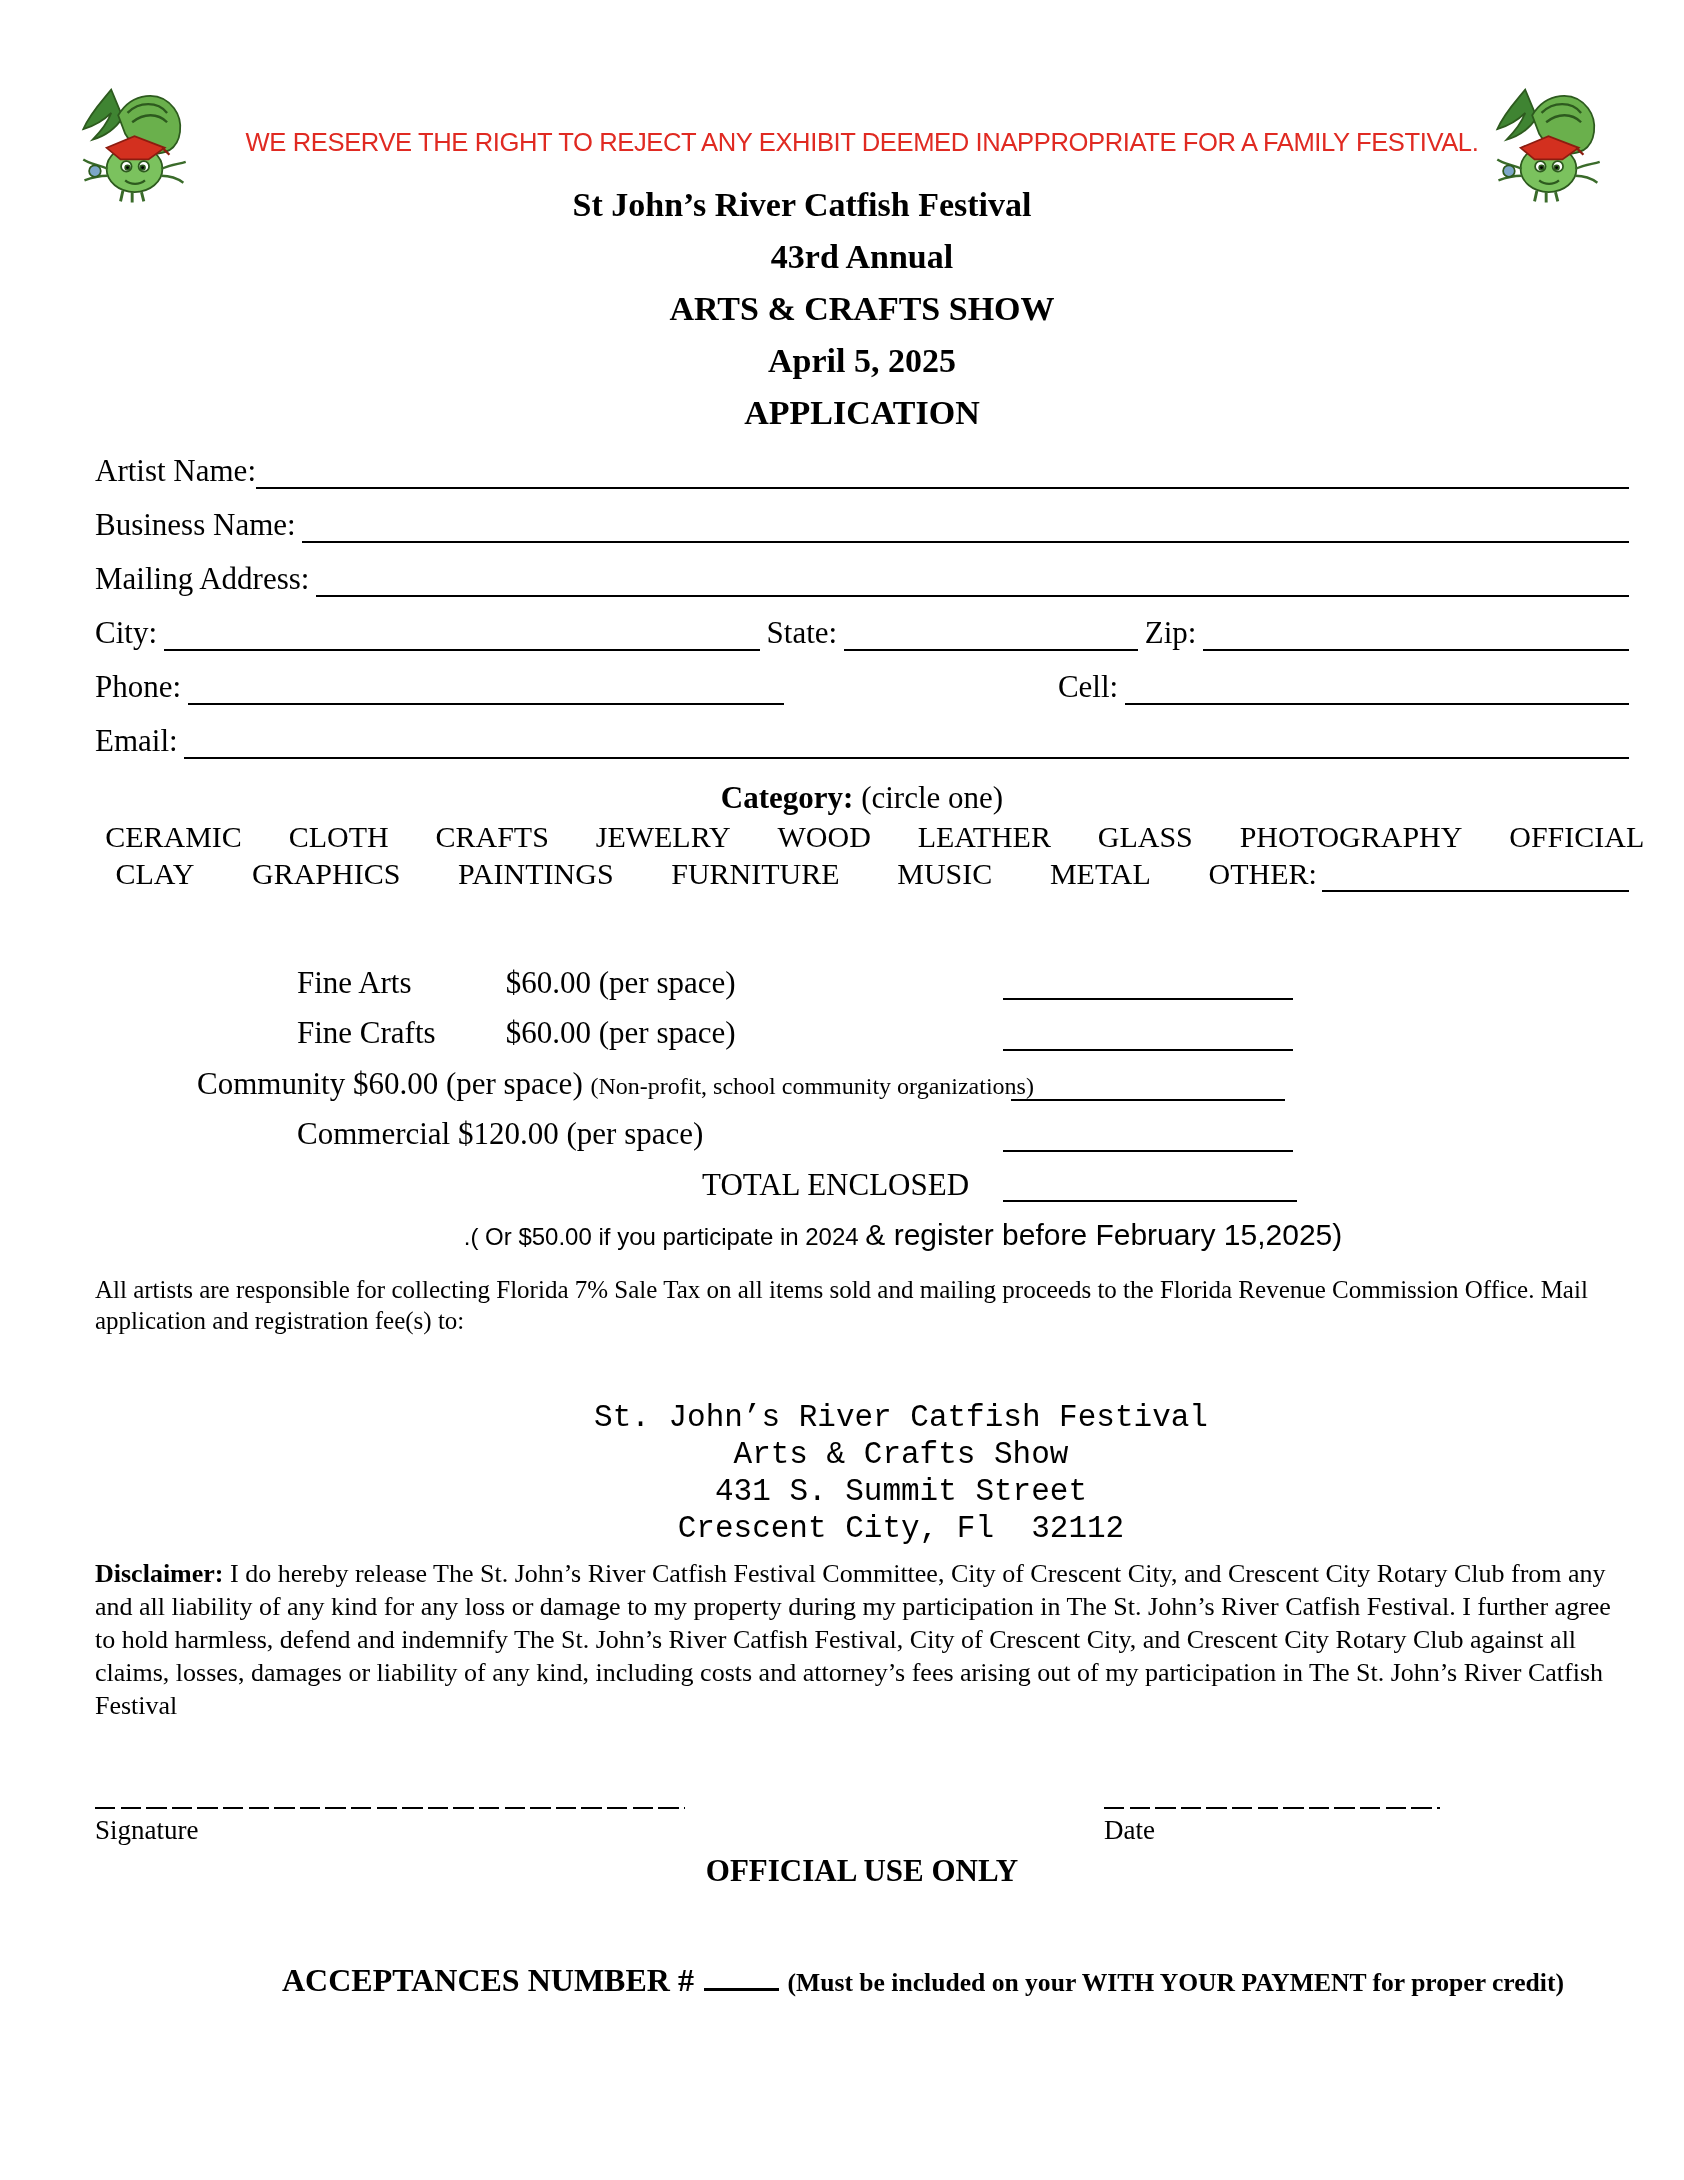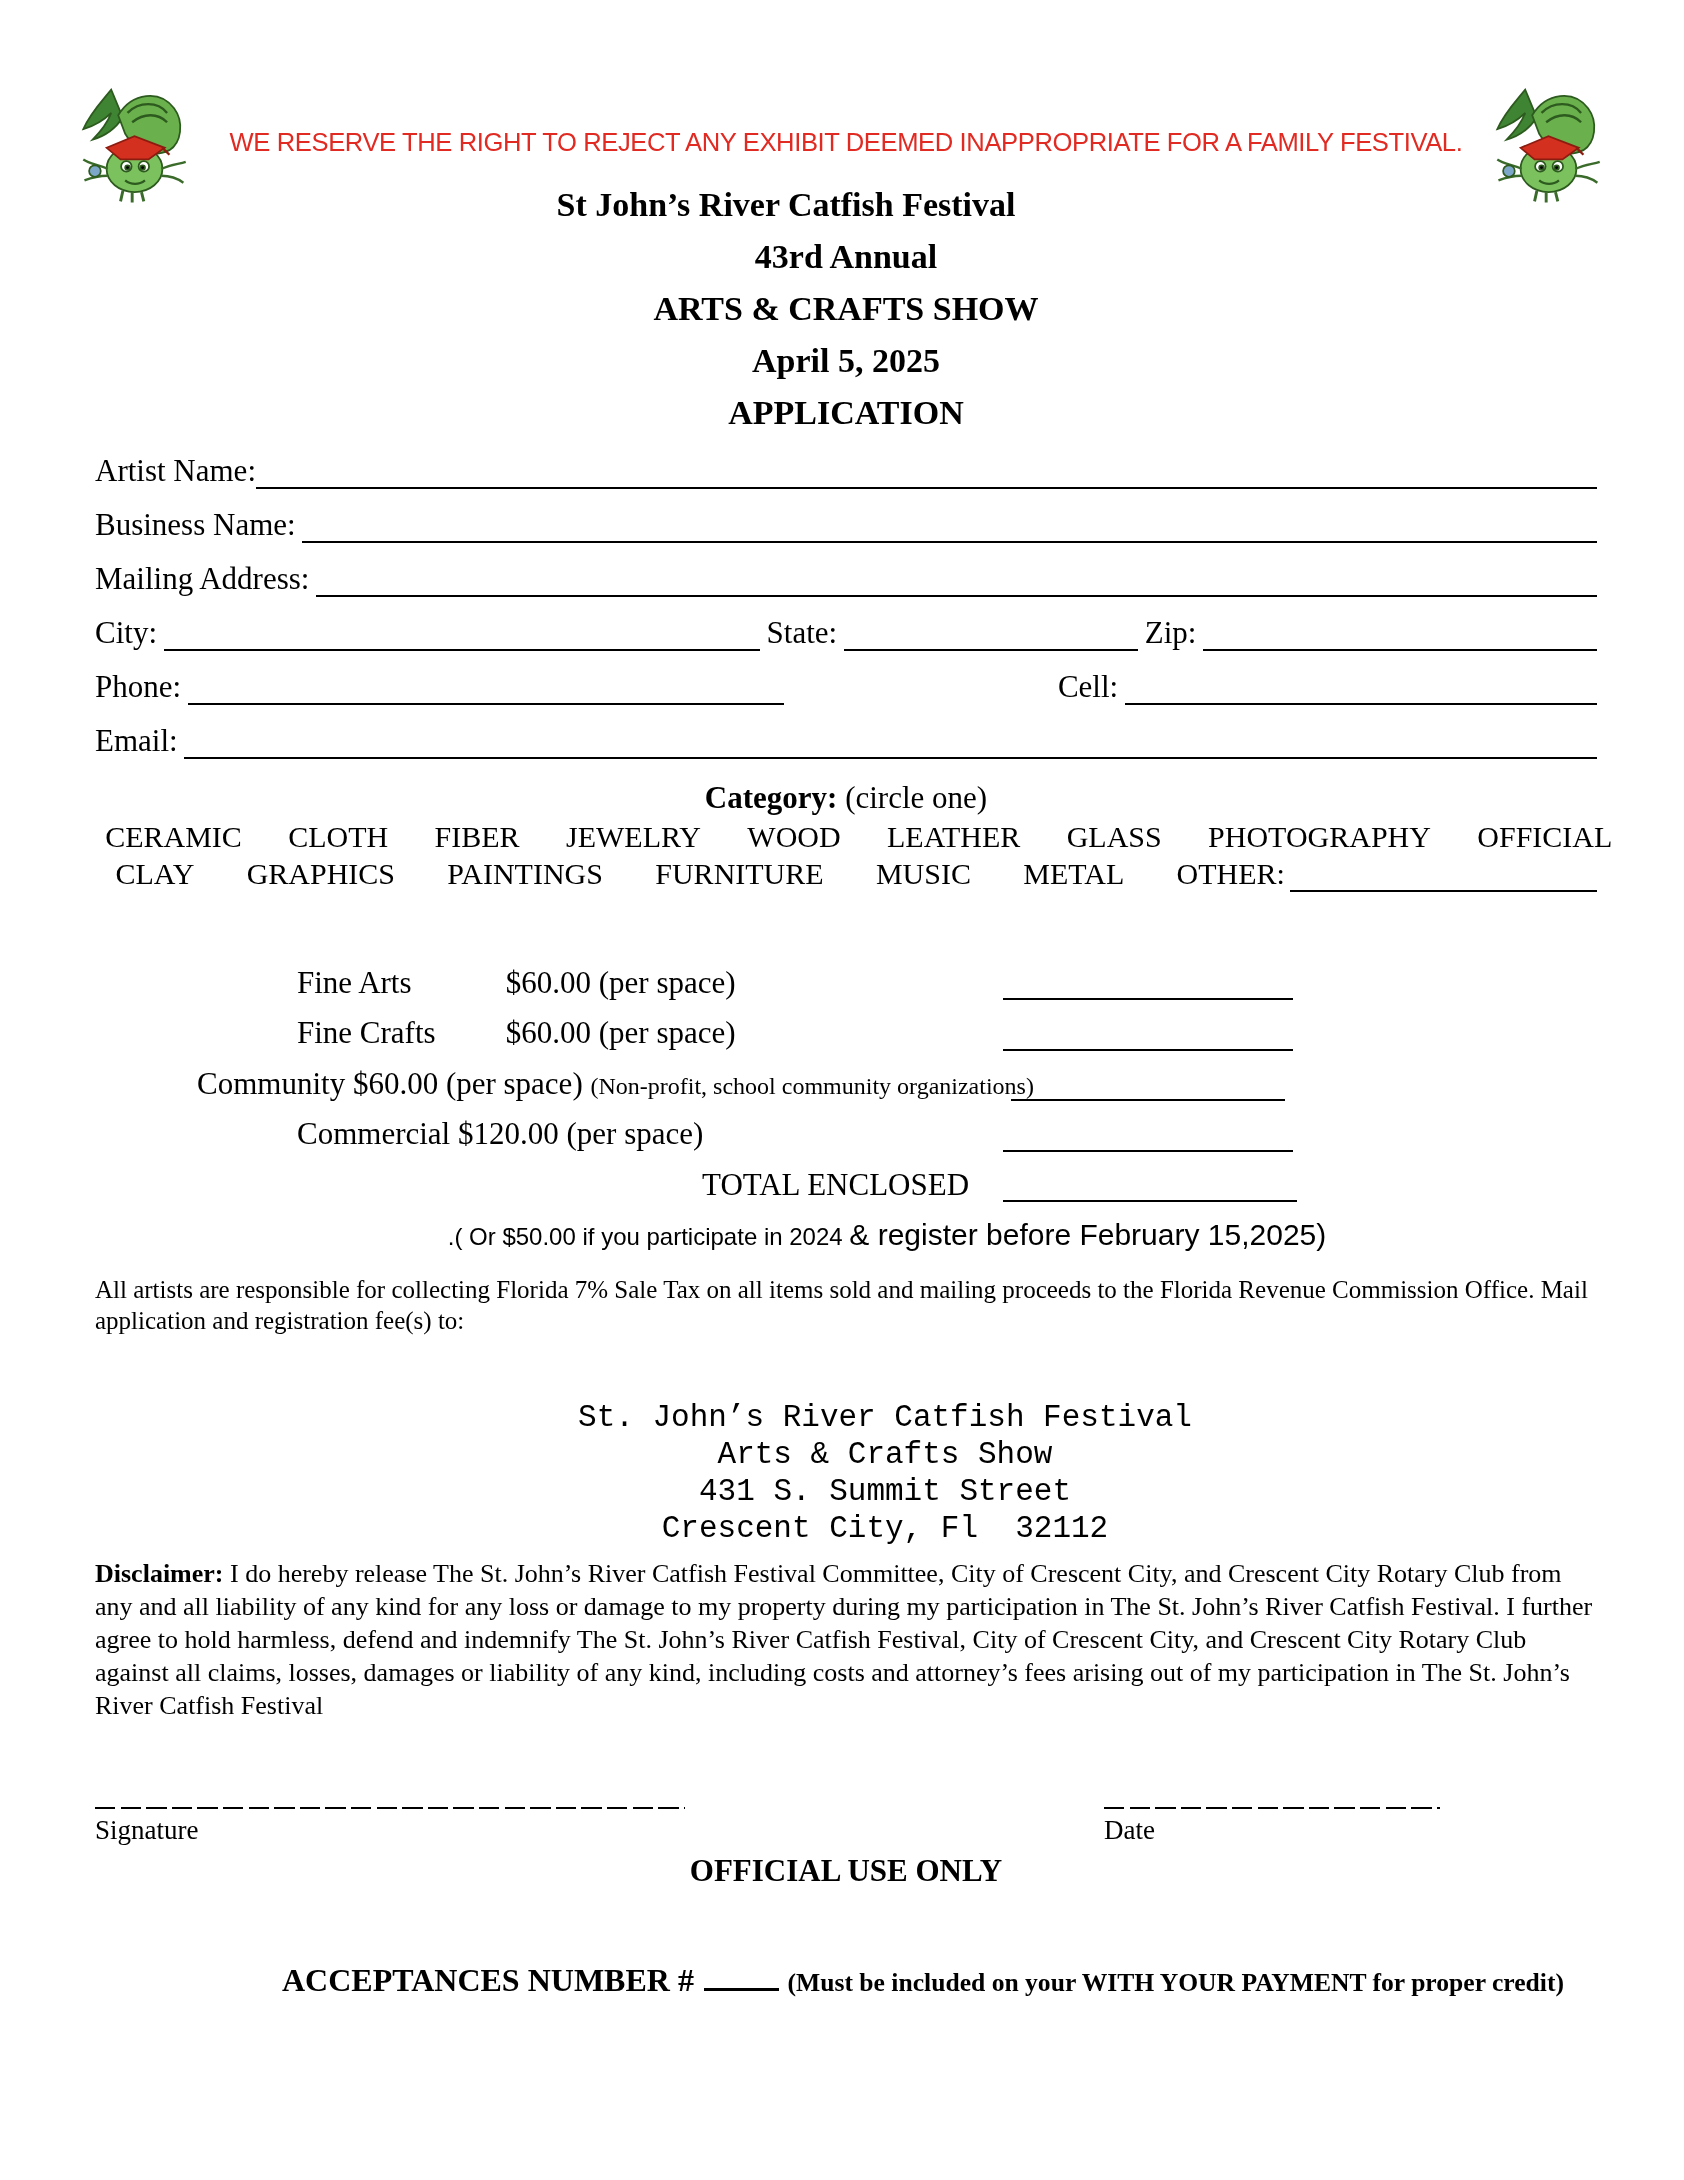--- a/index.html
+++ b/index.html
@@ -3,21 +3,21 @@
 <meta charset="utf-8">
 <style>
   html,body{margin:0;padding:0;background:#ffffff;}
   .page{
     position:relative;
     width:1685px;height:2181px;
     background:#ffffff;
     font-family:"Liberation Serif","DejaVu Serif",serif;
     color:#000;
     box-sizing:border-box;
-    padding:0 88px 0 95px;
+    padding:0 56px 0 95px;
     overflow:hidden;
   }
   
   .logo{position:absolute;top:78px;width:119px;height:128px;}
   .logo.left{left:75px;}
   .logo.right{left:1489px;}
   
   .warning{
     padding-top:128px;
     text-align:center;
@@ -177,21 +177,21 @@
     </div>
   </div>
 
   <div class="cat-heading">
     <span class="b">Category:</span>
     <span>(circle one)</span>
   </div>
   <div class="cat-row r1">
     <span>CERAMIC</span>
     <span>CLOTH</span>
-    <span>FIBER</span>
+    <span>CRAFTS</span>
     <span>JEWELRY</span>
     <span>WOOD</span>
     <span>LEATHER</span>
     <span>GLASS</span>
     <span>PHOTOGRAPHY</span>
     <span>OFFICIAL</span>
   </div>
   <div class="cat-row r2">
     <span>CLAY</span>
     <span>GRAPHICS</span>

